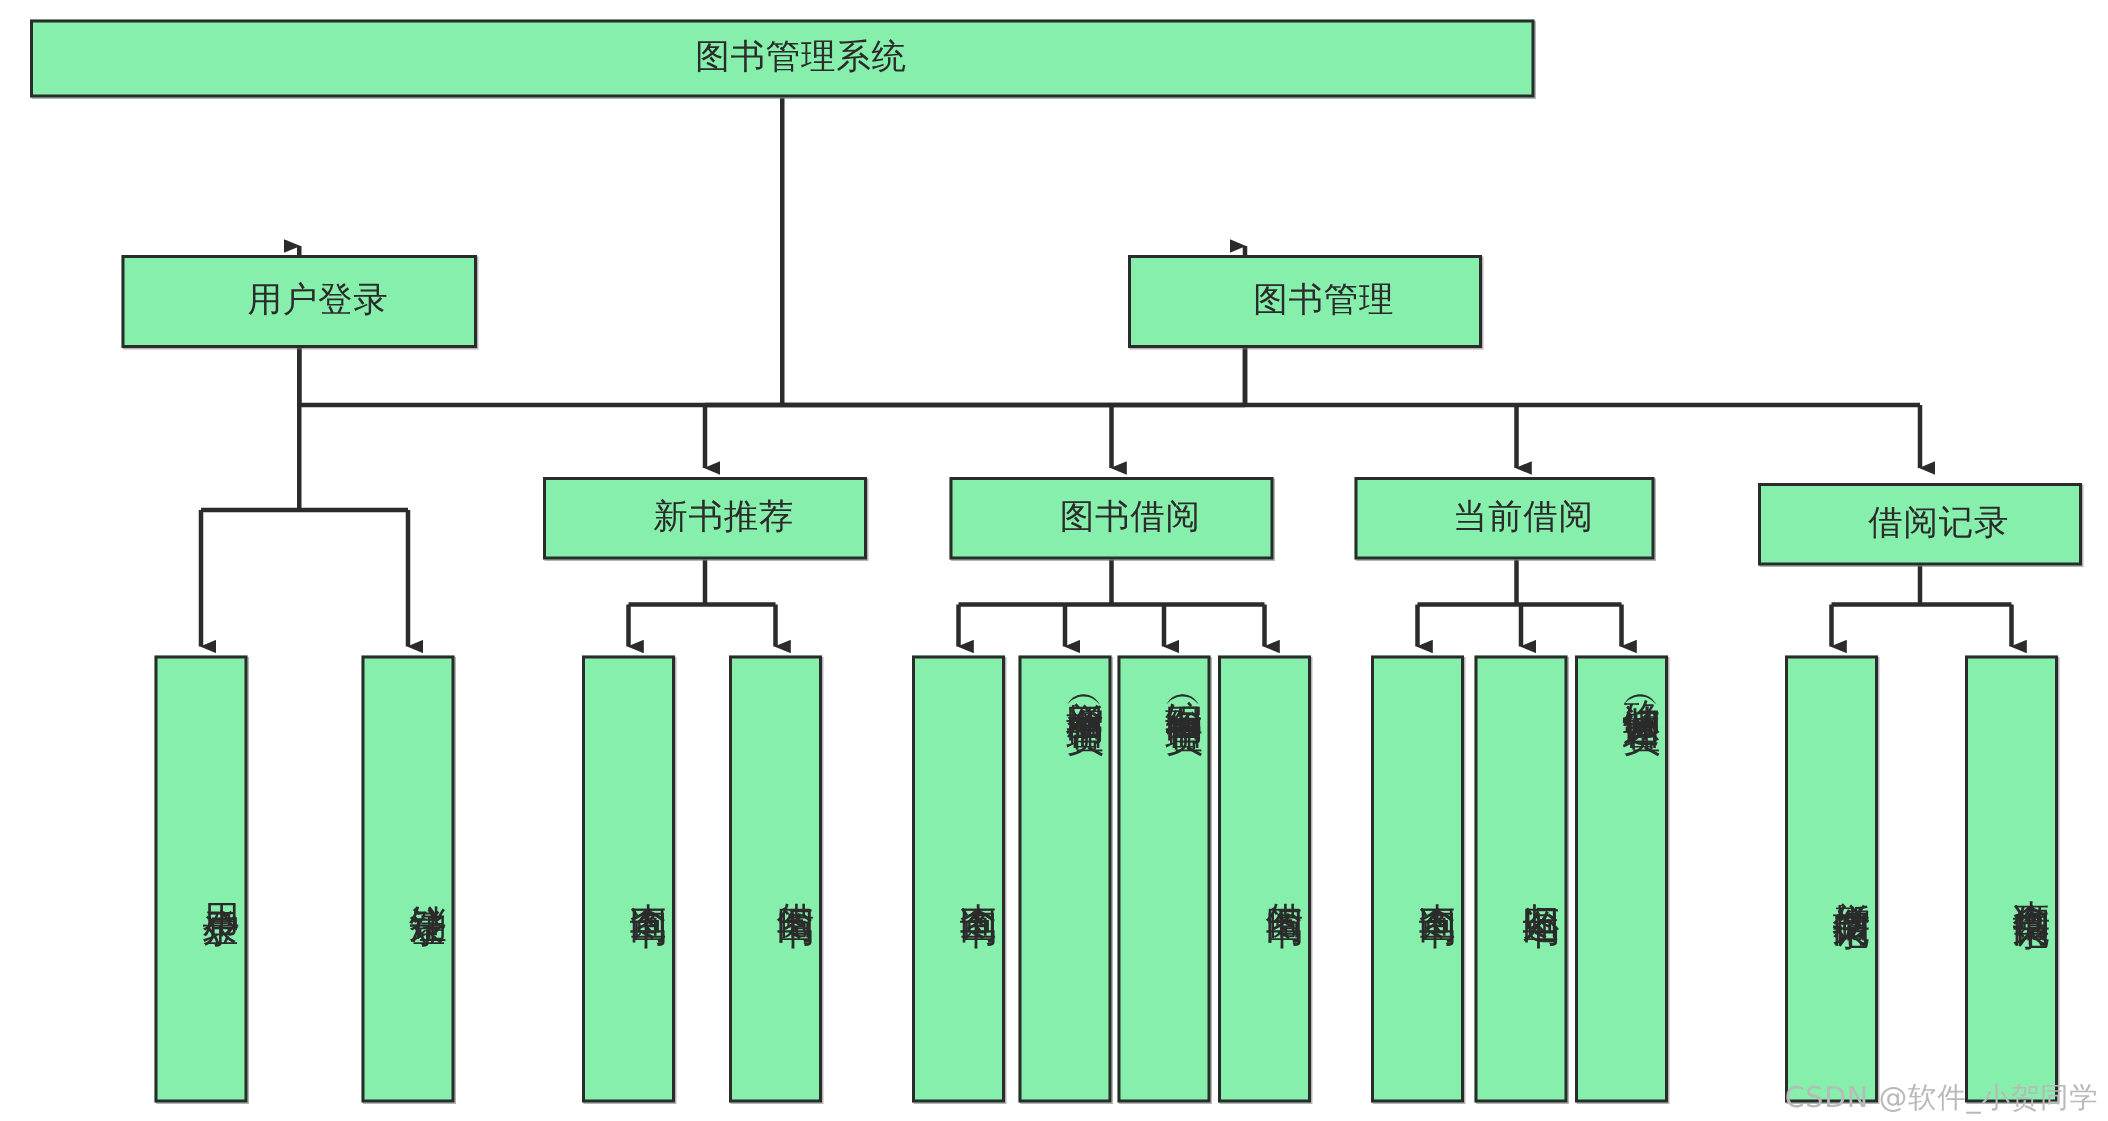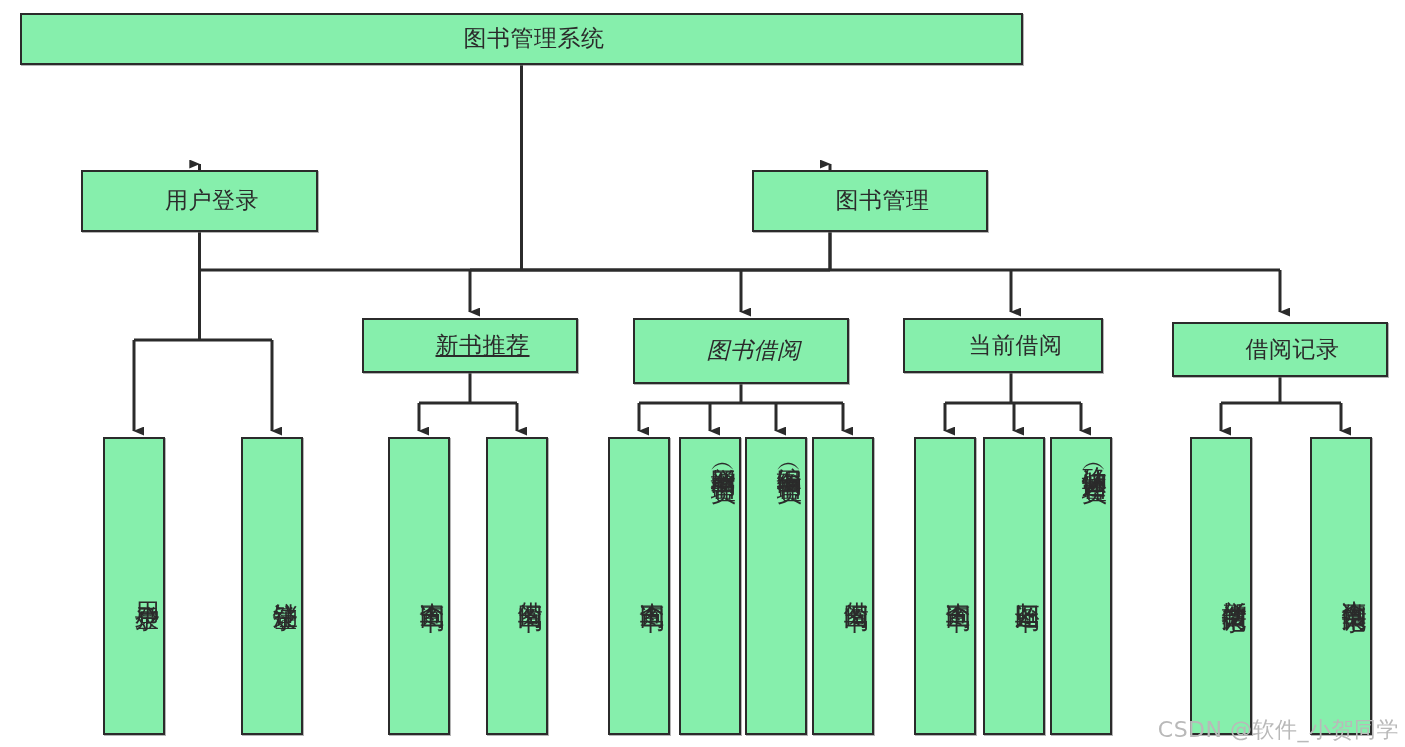--- a/index.html
+++ b/index.html
@@ -62,21 +62,21 @@
     white-space: nowrap;
   }
   .node.vertical.centered {
     align-items: center;
     padding-top: 0;
   }
   .watermark {
     position: absolute;
     right: 6px;
     bottom: 2px;
-    font-size: 22px;
+    font-size: 19px;
     color: #b9b9b9;
     letter-spacing: 0.5px;
     white-space: nowrap;
     user-select: none;
   }
 </style>
 </head>
 <body>
 
 <div id="diagram-root">
@@ -135,24 +135,24 @@
     <span class="label-h">图书管理系统</span>
   </div>
 
   <div class="node" style="left:81px; top:170px; width:237px; height:62px;">
     <span class="label-h">用户登录</span>
   </div>
   <div class="node" style="left:712px; top:170px; width:236px; height:62px;margin-left:40px;">
     <span class="label-h">图书管理</span>
   </div>
 
-  <div class="node" style="left:362px; top:318px; width:216px; height:55px;text-decoration:underline;">
+  <div class="node" style="left:362px; top:318px; width:216px; height:55px;">
     <span class="label-h">新书推荐</span>
   </div>
-  <div class="node" style="left:633px; top:318px; width:216px; height:66px;font-style:italic;">
+  <div class="node" style="left:633px; top:318px; width:216px; height:55px;">
     <span class="label-h">图书借阅</span>
   </div>
   <div class="node" style="left:903px; top:318px; width:200px; height:55px;">
     <span class="label-h">当前借阅</span>
   </div>
   <div class="node" style="left:1172px; top:322px; width:216px; height:55px;">
     <span class="label-h">借阅记录</span>
   </div>
 
   <div class="node vertical centered" style="left:103px; top:437px; width:62px; height:298px;">

